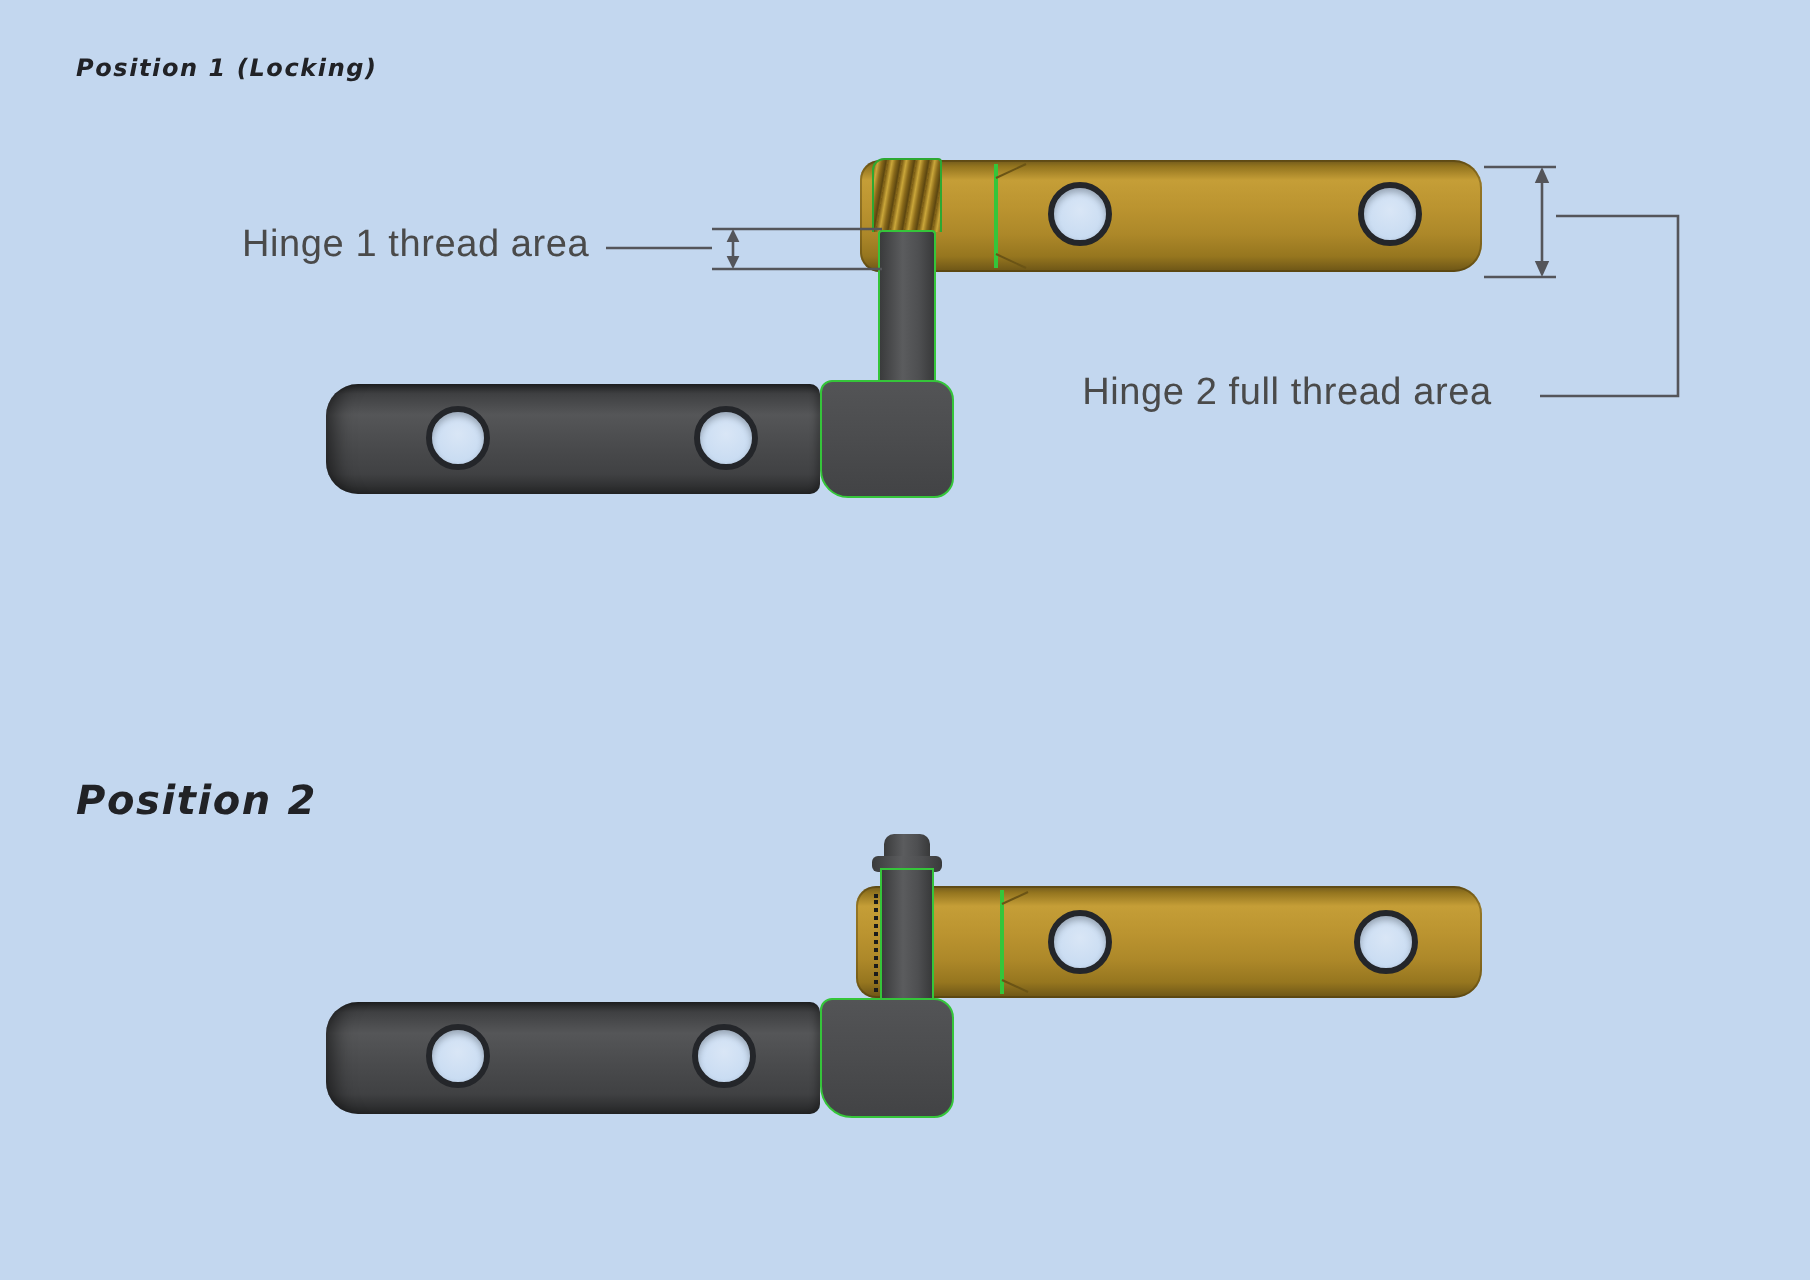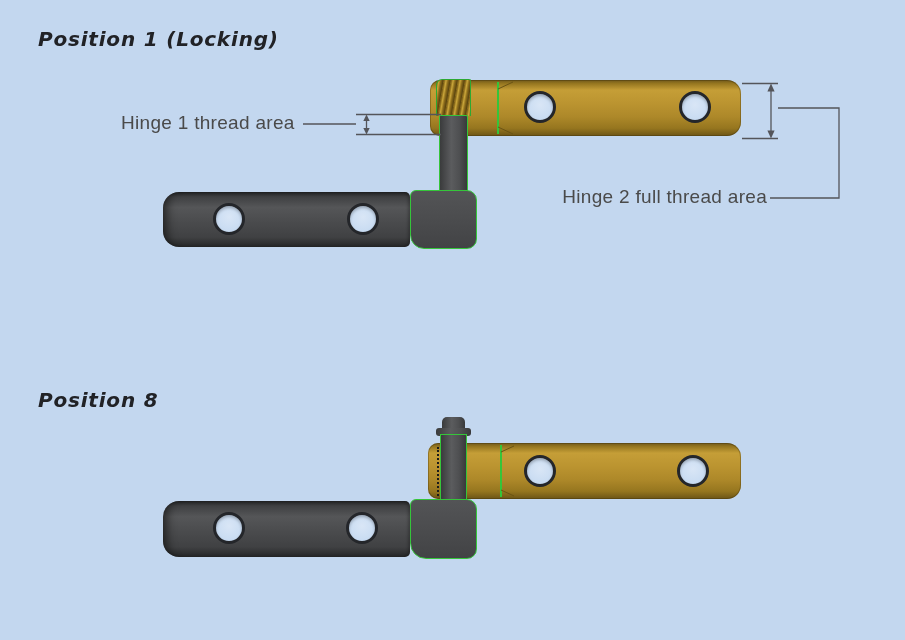--- a/index.html
+++ b/index.html
@@ -14,25 +14,25 @@
     position:absolute;
     font-family:"DejaVu Sans",sans-serif;
     font-style:italic;font-weight:600;
     color:#212226;letter-spacing:0.8px;
   }
   .label{
     position:absolute;
     font-family:"Liberation Sans",sans-serif;
     font-size:19px;color:#4a4a4a;letter-spacing:0.3px;
   }
-  .title1{left:38px;top:27px;font-size:20px;}
+  .title1{left:38px;top:27px;font-size:12px;}
   .title2{left:38px;top:388px;font-size:20px;}
   .note2{left:67px;top:427px;font-size:19px;}
   .label-h1{left:121px;top:112px;}
-  .label-h2{left:520px;top:186px;width:247px;text-align:right;}
+  .label-h2{left:520px;top:186px;width:247px;text-align:center;}
   
   .gold-arm{
     background:linear-gradient(180deg,#6f581c 0%,#94751f 6%,#c59e37 18%,#bb9430 42%,#ad8829 66%,#96761f 86%,#6b5416 100%);
     border-radius:10px 14px 14px 10px;
     box-shadow:inset 0 0 0 1px rgba(60,45,8,0.35);
   }
   .dark-arm{
     background:linear-gradient(180deg,#212223 0%,#3f4042 9%,#555658 28%,#4a4b4d 55%,#404143 82%,#252627 100%);
     border-radius:16px 5px 5px 16px;
     box-shadow:inset -2px 0 3px rgba(0,0,0,0.25), inset 26px 0 10px -22px rgba(0,0,0,0.55);
@@ -106,21 +106,21 @@
       <polygon points="771,138.5 767.4,130.5 774.6,130.5"></polygon>
     </g>
     <g stroke="#6b5415" stroke-width="1">
       <path d="M498 89 L513 82"></path>
       <path d="M498 127 L513 134"></path>
       <path d="M501 452 L514 446"></path>
       <path d="M501 490 L514 496"></path>
     </g>
   </svg>
 
-  <div class="hand title2">Position 8</div>
+  <div class="hand title2">Position 2</div>
 
   <div>
 
     <div class="part dark-arm" style="left:163px;top:501px;width:247px;height:56px;z-index:1;"></div>
     <div class="hole" style="left:213px;top:512px;z-index:2;"></div>
     <div class="hole" style="left:346px;top:512px;z-index:2;"></div>
 
     <div class="part gold-arm" style="left:428px;top:443px;width:313px;height:56px;z-index:2;"></div>
     <div class="part dotted-thread" style="left:437px;top:447px;height:49px;z-index:3;"></div>
     <div class="part dotted-thread" style="left:462px;top:447px;height:49px;z-index:3;"></div>

